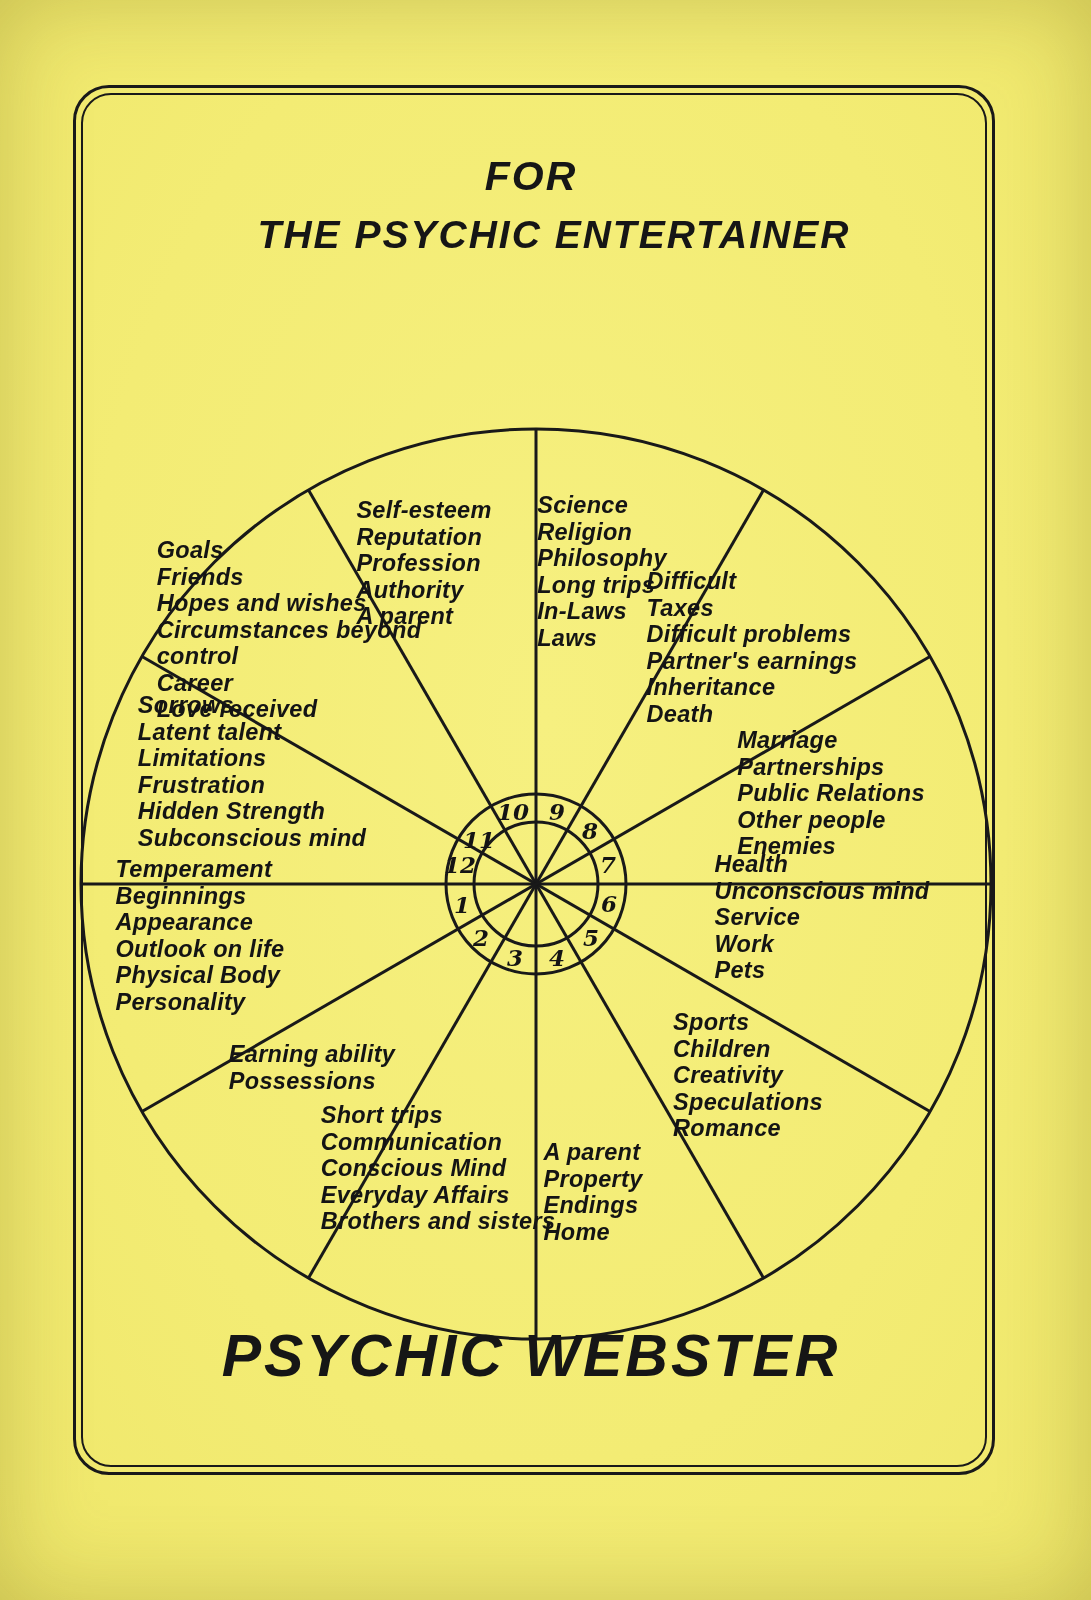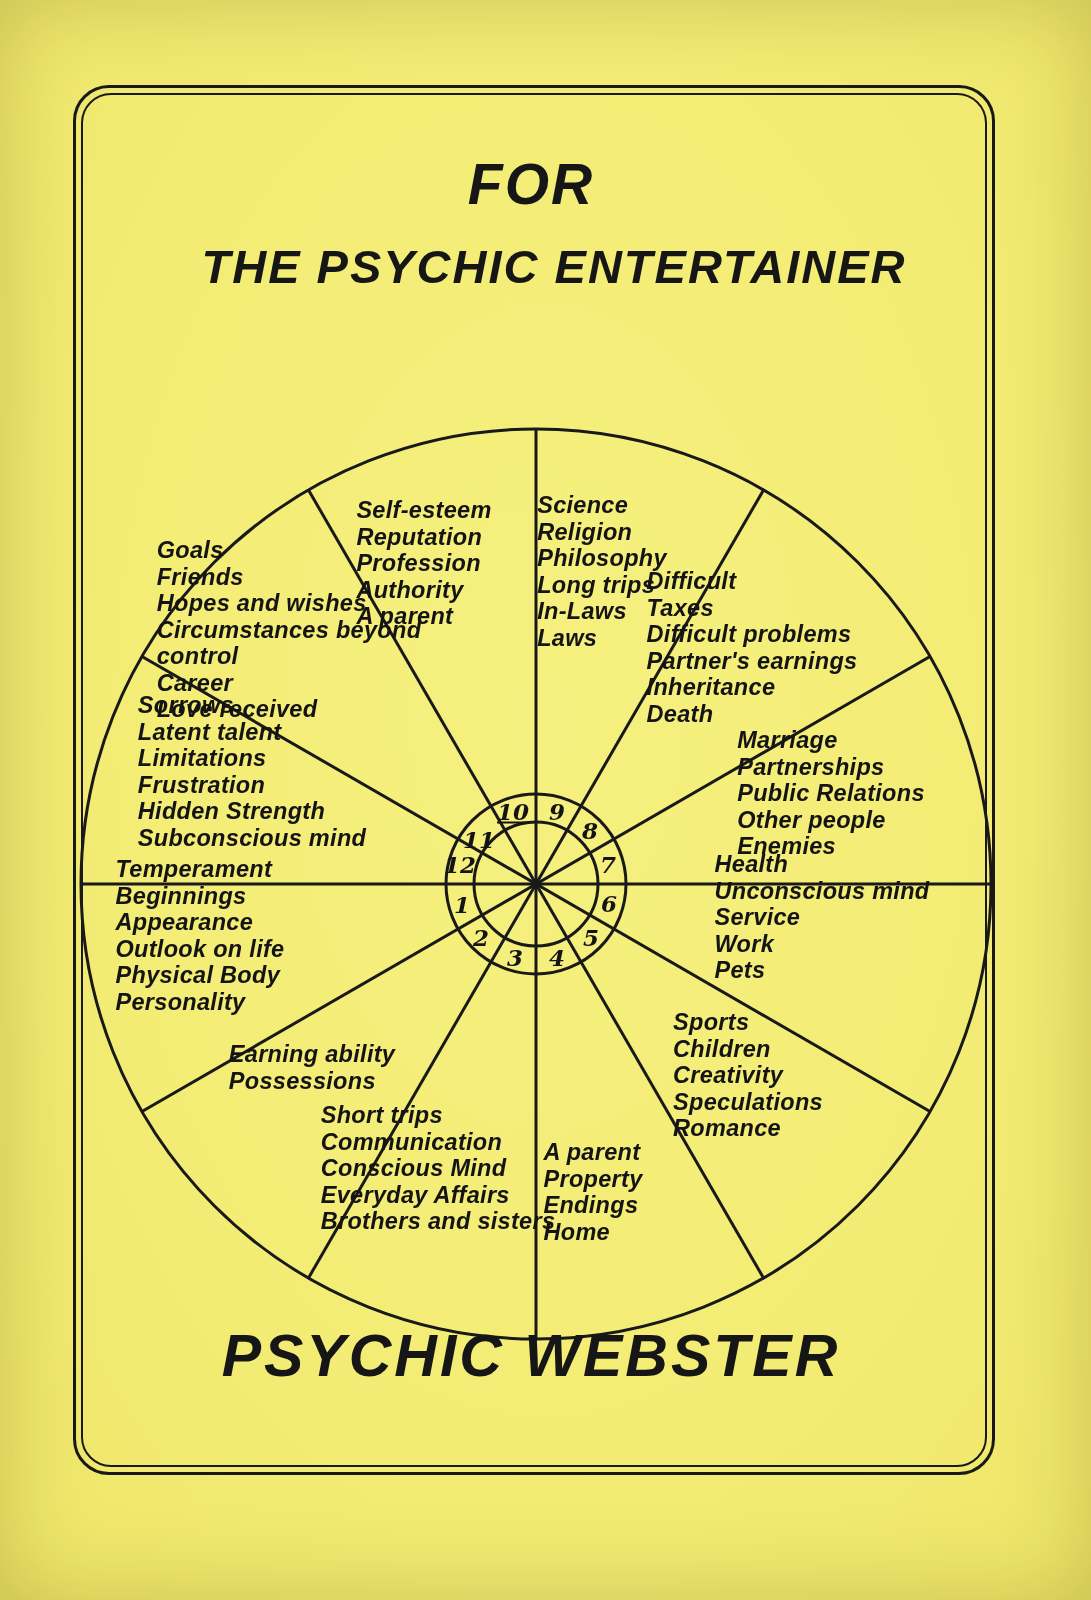--- a/index.html
+++ b/index.html
@@ -44,28 +44,28 @@
   }
   .title-main {
     font-size: 96px;
     font-weight: bold;
     font-style: italic;
     letter-spacing: 6px;
     white-space: nowrap;
   }
   .title-for {
     margin-top: 38px;
-    font-size: 57px;
+    font-size: 41px;
     font-weight: bold;
     font-style: italic;
     letter-spacing: 2px;
   }
   .title-sub {
-    margin-top: 30px;
-    font-size: 47px;
+    margin-top: 18px;
+    font-size: 39px;
     font-weight: bold;
     font-style: italic;
     letter-spacing: 2px;
     white-space: nowrap;
     padding-left: 46px;
   }
   .wheel-svg {
     position: absolute;
     left: 0;
     top: 0;
@@ -195,17 +195,17 @@
 
 <span class="hub-number" style="left:462px; top:904px;">1</span>
 <span class="hub-number" style="left:481px; top:937px;">2</span>
 <span class="hub-number" style="left:515px; top:957px;">3</span>
 <span class="hub-number" style="left:557px; top:957px;">4</span>
 <span class="hub-number" style="left:591px; top:937px;">5</span>
 <span class="hub-number" style="left:609px; top:903px;">6</span>
 <span class="hub-number" style="left:608px; top:864px;">7</span>
 <span class="hub-number" style="left:590px; top:830px;">8</span>
 <span class="hub-number" style="left:557px; top:811px;">9</span>
-<span class="hub-number" style="left:513px; top:811px;text-decoration:underline;">10</span>
+<span class="hub-number" style="left:513px; top:811px;">10</span>
 <span class="hub-number" style="left:479px; top:831px;margin-top:8px;">11</span>
 <span class="hub-number" style="left:460px; top:864px;">12</span>
 
 <div class="author">PSYCHIC WEBSTER</div>
 
 </body></html>

